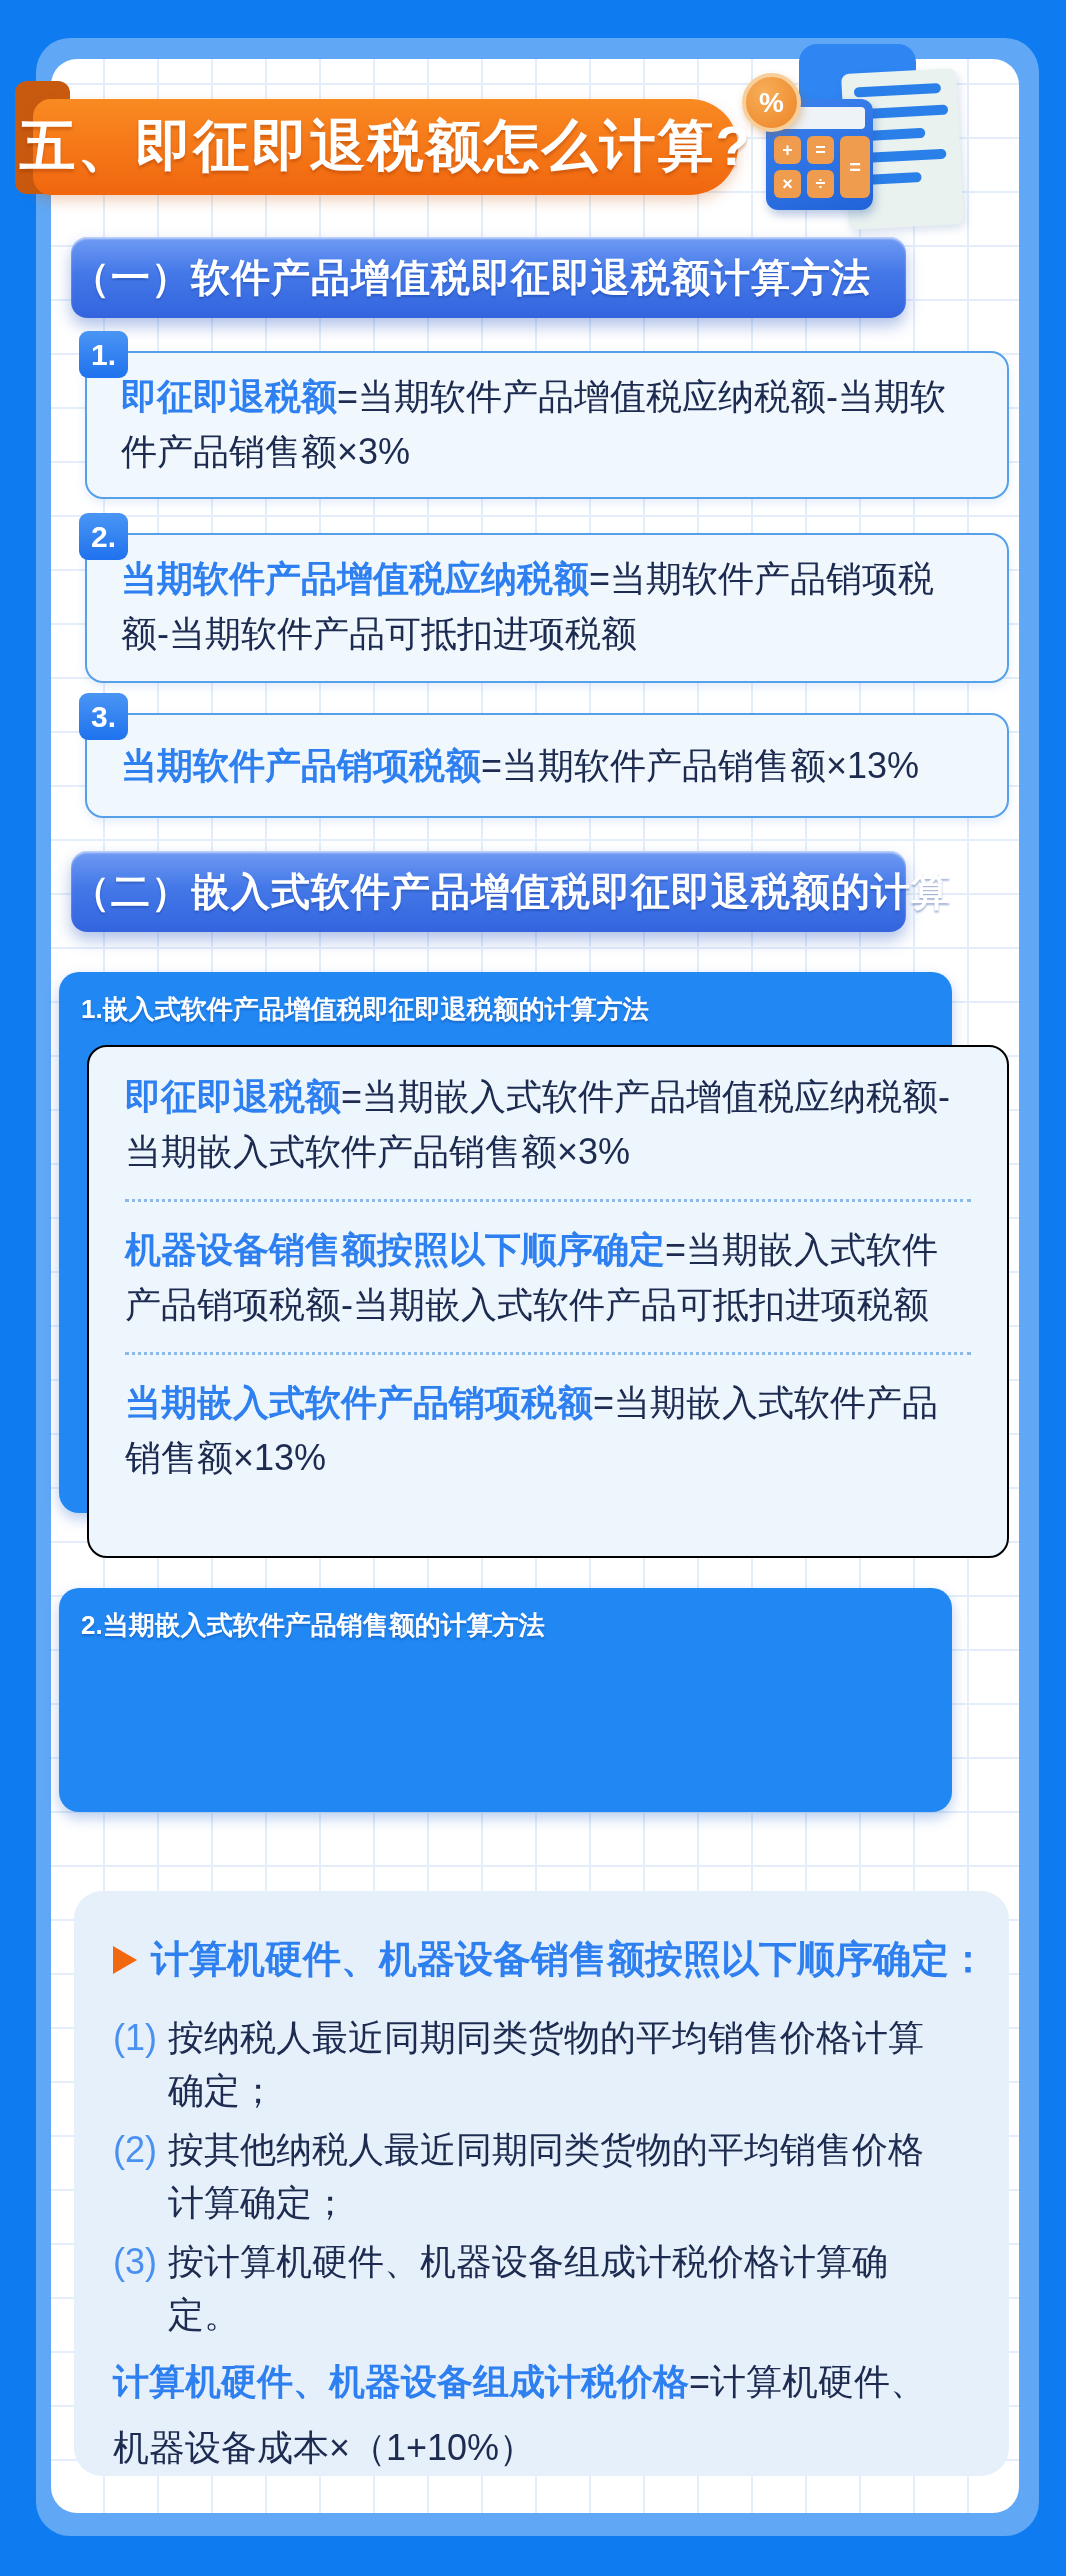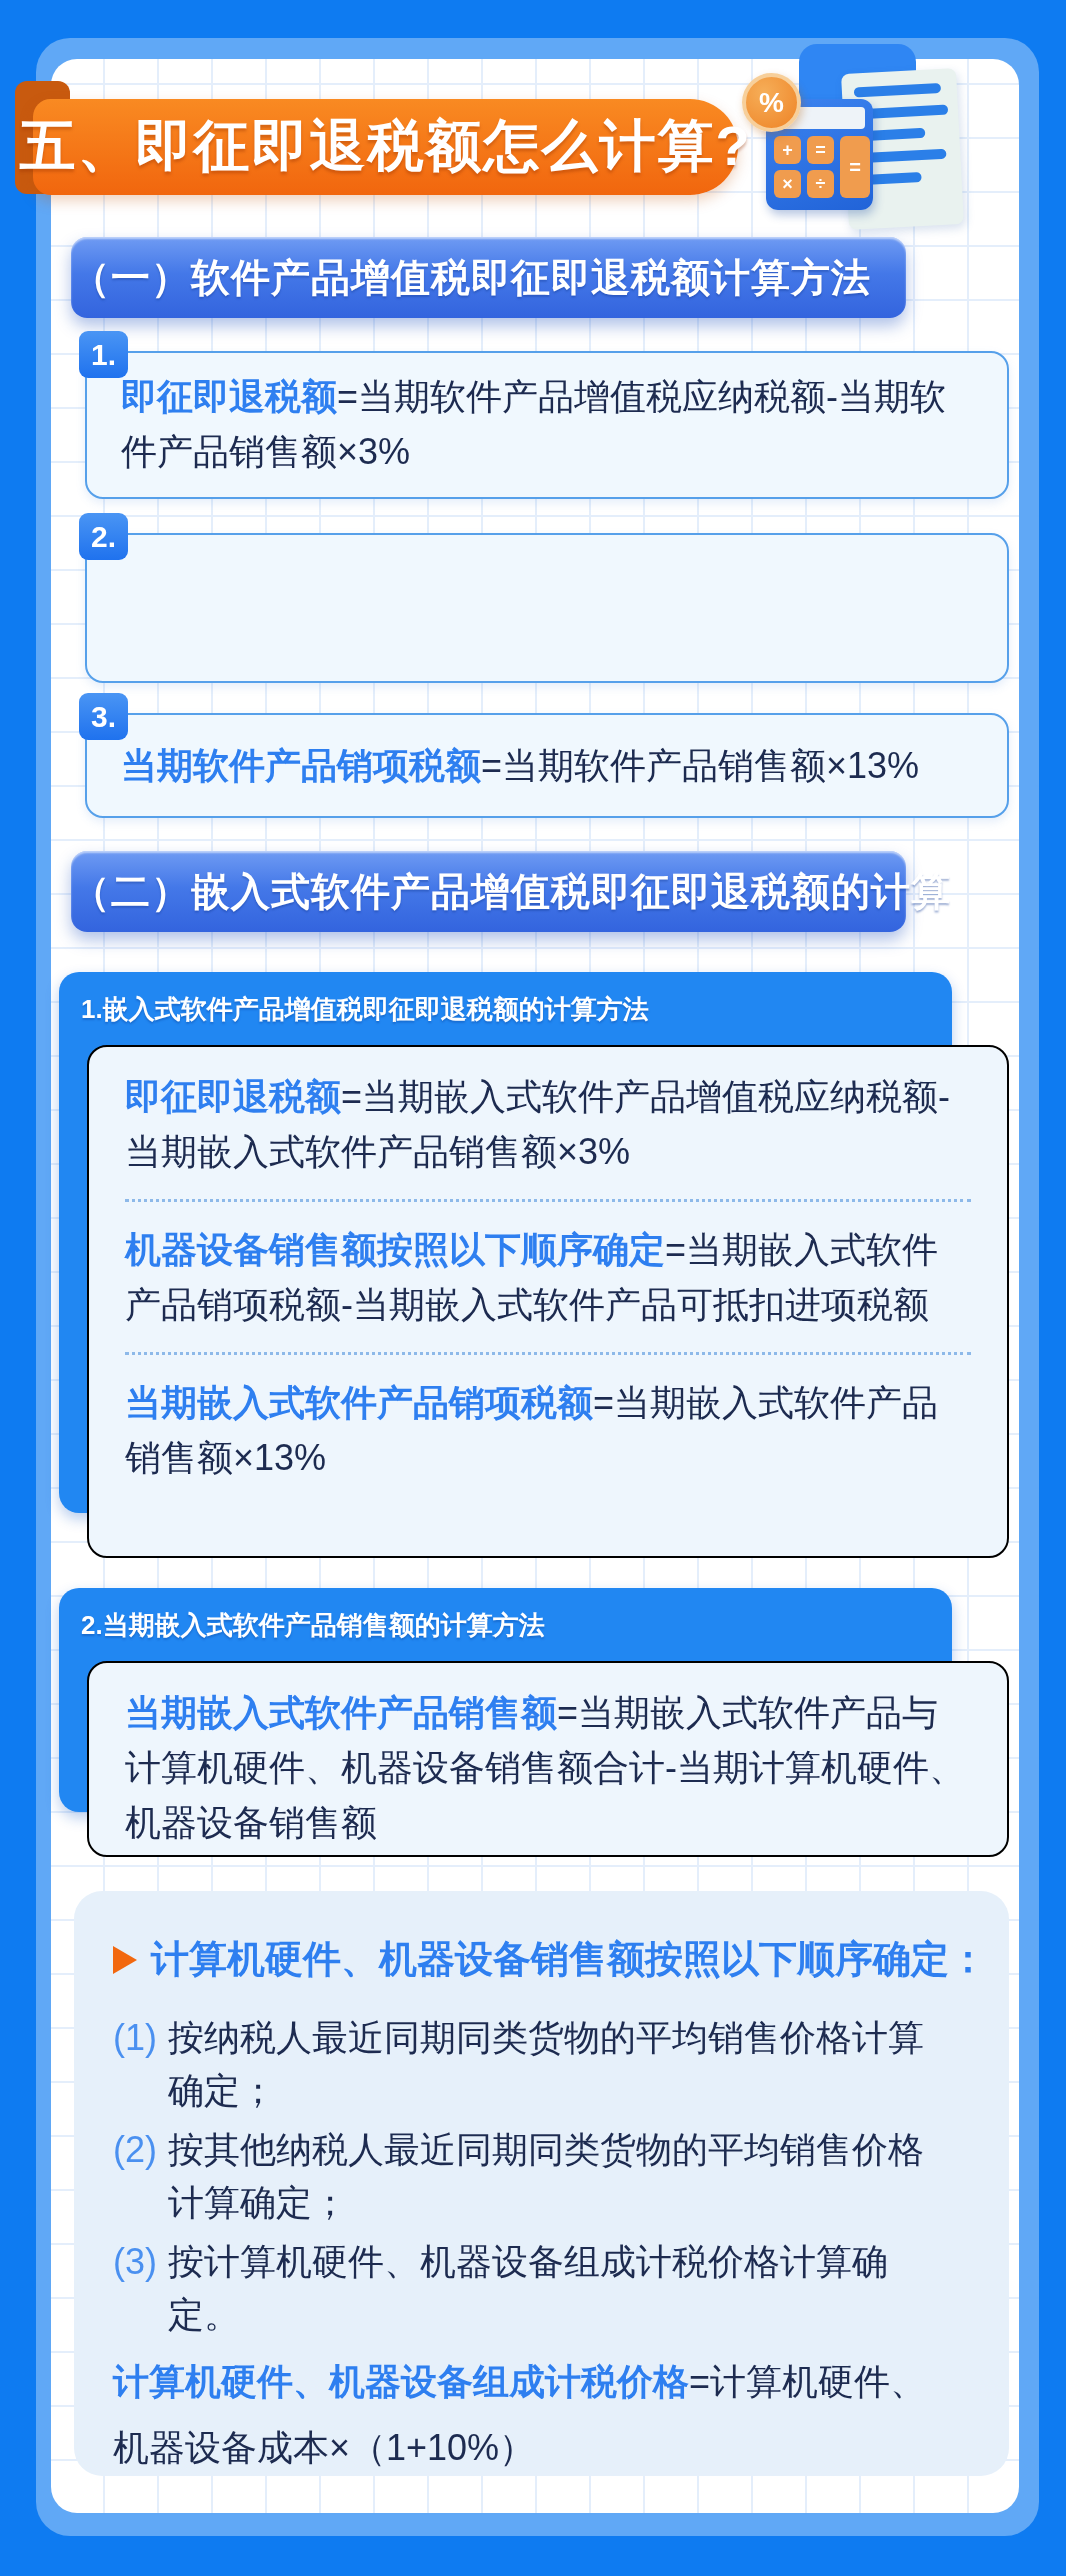--- a/index.html
+++ b/index.html
@@ -120,20 +120,21 @@
     <span class="t">（一）软件产品增值税即征即退税额计算方法</span>
   </div>
 
   <div class="fbox" style="top:351px;height:148px">
     <div class="tag">1.</div>
     <p class="formula"><span class="kw">即征即退税额</span><span>=当期软件产品增值税应纳税额-当期软件产品销售额×3%</span></p>
   </div>
 
   <div class="fbox" style="top:533px;height:150px">
     <div class="tag">2.</div>
+    <p class="formula"><span class="kw">当期软件产品增值税应纳税额</span><span>=当期软件产品销项税额-当期软件产品可抵扣进项税额</span></p>
   </div>
 
   <div class="fbox" style="top:713px;height:105px;display:flex;align-items:center">
     <div class="tag">3.</div>
     <p class="formula"><span class="kw">当期软件产品销项税额</span><span>=当期软件产品销售额×13%</span></p>
   </div>
 
   <div class="sec-banner" style="top:851px">
     <span class="t">（二）嵌入式软件产品增值税即征即退税额的计算</span>
   </div>
@@ -148,23 +149,20 @@
       <p class="formula"><span class="kw">机器设备销售额按照以下顺序确定</span><span>=当期嵌入式软件产品销项税额-当期嵌入式软件产品可抵扣进项税额</span></p>
       <hr class="dotted">
       <p class="formula"><span class="kw">当期嵌入式软件产品销项税额</span><span>=当期嵌入式软件产品销售额×13%</span></p>
     </div>
   </div>
 
   <div class="tabsec" style="top:1588px;height:269px">
     <div class="panel">
       <div class="t">2.当期嵌入式软件产品销售额的计算方法</div>
     </div>
-    <div class="content">
-      <p class="formula"><span class="kw">当期嵌入式软件产品销售额</span><span>=当期嵌入式软件产品与计算机硬件、机器设备销售额合计-当期计算机硬件、机器设备销售额</span></p>
-    </div>
   </div>
 
   <div class="note">
     <div class="head">
       <div class="tri"></div>
       <span class="t">计算机硬件、机器设备销售额按照以下顺序确定：</span>
     </div>
     <div class="li">
       <span class="n">(1)</span>
       <span class="tx">按纳税人最近同期同类货物的平均销售价格计算确定；</span>

